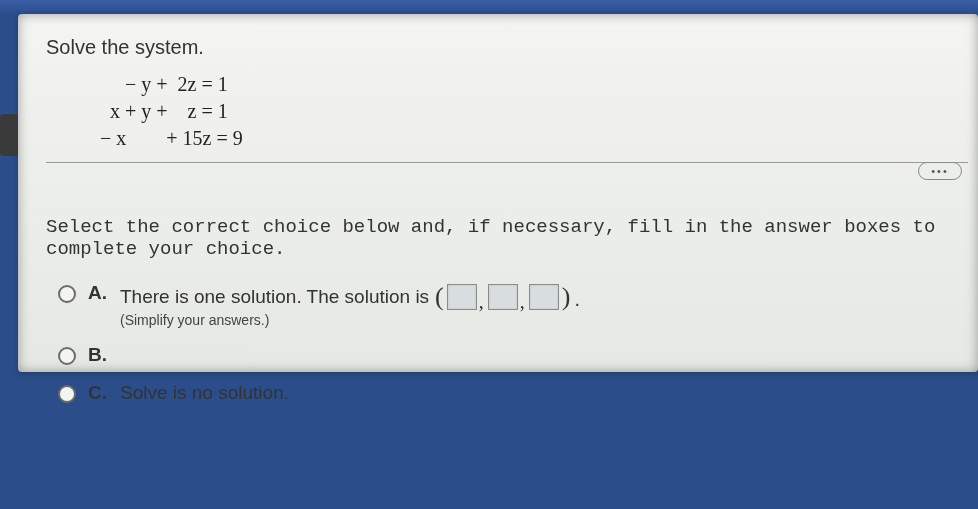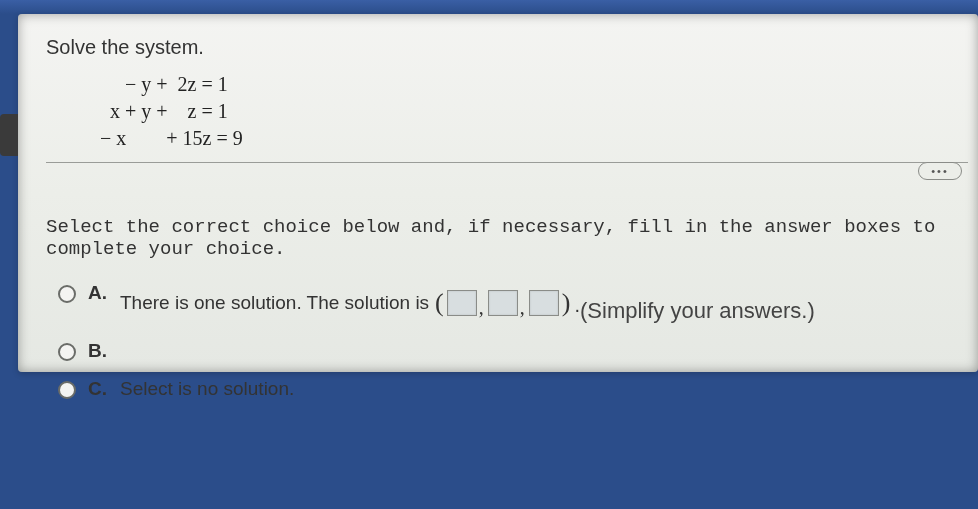--- a/index.html
+++ b/index.html
@@ -51,37 +51,37 @@
   .choice-row {
     display:flex; align-items:flex-start;
     margin-bottom: 16px; font-size: 19px; color:#333;
   }
   .radio {
     width:18px; height:18px; border:2px solid #6a6c68; border-radius:50%;
     flex:0 0 18px; margin-top:3px; margin-right:12px; cursor:pointer;
     background:#f4f4f2;
   }
   .choice-letter { font-weight:bold; margin-right:10px; min-width:22px; }
-  .choice-body { display:flex; flex-direction:row; }
+  .choice-body { display:flex; flex-direction:column; }
   .solution-line { display:flex; align-items:center; flex-wrap:wrap; }
   .ans-group {
     display:inline-flex; align-items:center;
     font-size:24px; font-family:"Times New Roman", serif;
     margin-left:4px;
   }
   .paren { font-size:26px; padding:0 2px; }
   .ans-box {
     width:30px; height:26px; border:1px solid #8a8c88;
     background:#d8dee0; margin:0 1px; display:inline-block;
     box-shadow: inset 0 0 2px rgba(0,0,0,0.15);
     cursor:text;
   }
   .comma { padding:0 3px 0 1px; font-size:20px; position:relative; top:4px; }
   .period { font-size:20px; margin-left:2px; position:relative; top:2px;}
-  .sub-note { font-size:22px; color:#444; margin-top:16px; }
+  .sub-note { font-size:14px; color:#444; margin-top:0; }
   .left-tab {
     position:absolute; left:-18px; top:100px; width:18px; height:42px;
     background:#3a3a3a; border-radius:4px 0 0 4px;
   }
 </style>
 </head>
 <body>
 <div class="top-bar"></div>
 
 <div class="page">
@@ -125,18 +125,18 @@
 
     <div class="choice-row">
       <div class="radio"></div>
       <div class="choice-letter">B.</div>
     </div>
 
     <div class="choice-row">
       <div class="radio"></div>
       <div class="choice-letter">C.</div>
       <div class="choice-body">
-        <span>Select is no solution.</span>
+        <span>Solve is no solution.</span>
       </div>
     </div>
 
   </div>
 </div>
 
 </body></html>

